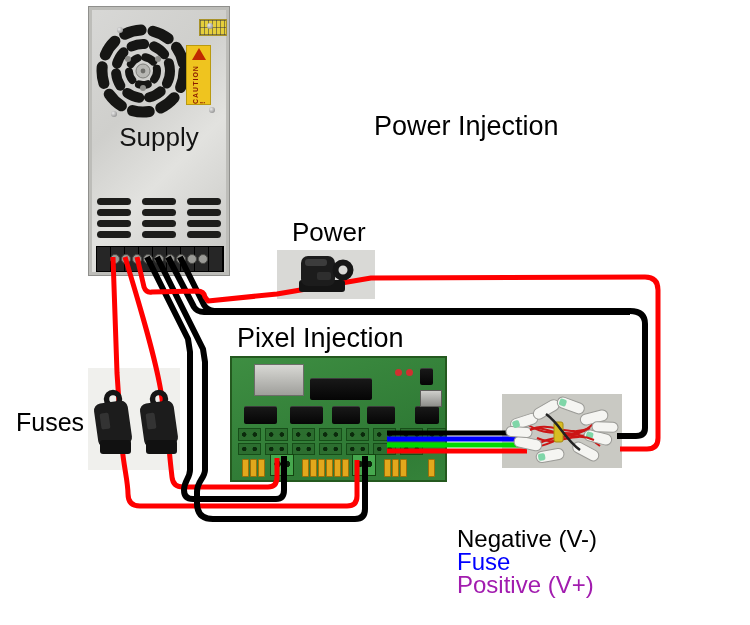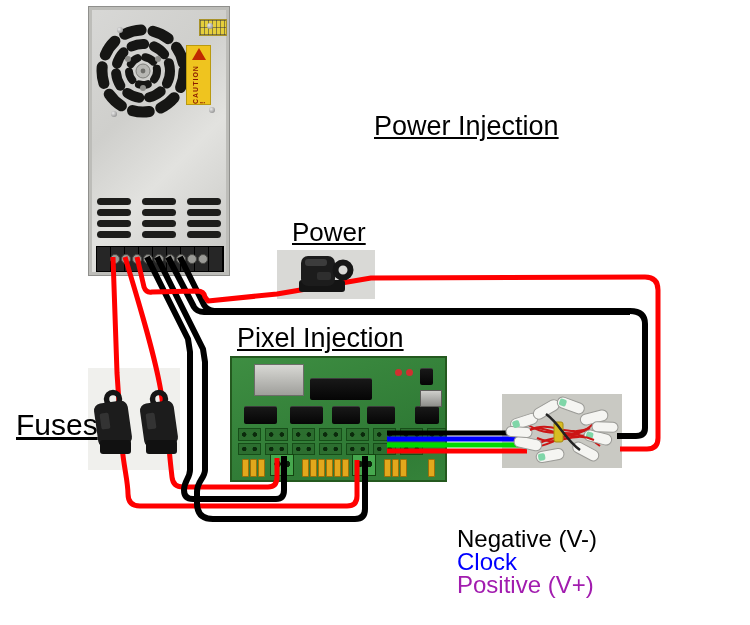--- a/index.html
+++ b/index.html
@@ -1,19 +1,19 @@
 <!DOCTYPE html>
 <html><head>
 <meta charset="utf-8">
 <style>
   html,body{margin:0;padding:0;}
   body{width:750px;height:625px;background:#ffffff;position:relative;overflow:hidden;
        font-family:"Liberation Sans", sans-serif;}
   .abs{position:absolute;}
-  .label{color:#000;font-size:26px;white-space:nowrap;z-index:6;text-decoration:underline;}
+  .label{color:#000;font-size:26px;white-space:nowrap;z-index:6;}
   
   #psu{left:88px;top:6px;width:140px;height:268px;z-index:1;
        background:linear-gradient(135deg,#d8d8d6 0%,#cfcfcc 35%,#e2e2df 60%,#c6c6c3 100%);
        border:1px solid #8f8f8c;box-shadow:inset 0 0 0 3px #bdbdb9;}
   #psu-label{left:0;top:116px;width:140px;text-align:center;font-size:26px;line-height:29px;color:#141414;}
   #psu-caution{left:97px;top:38px;width:23px;height:58px;background:#efc41f;border:1px solid #b99a10;
        display:flex;flex-direction:column;align-items:center;}
   #psu-caution .tri{width:0;height:0;border-left:7px solid transparent;border-right:7px solid transparent;
        border-bottom:12px solid #c02800;margin-top:2px;}
   #psu-caution .vtext{writing-mode:vertical-rl;transform:rotate(180deg);font-size:7px;font-weight:bold;
@@ -67,20 +67,21 @@
   <div class="abs psu-screw" style="left:28px;top:20px"></div>
   <div class="abs psu-screw" style="left:118px;top:16px"></div>
   <div class="abs psu-screw" style="left:22px;top:104px"></div>
   <div class="abs psu-screw" style="left:120px;top:100px"></div>
   <div id="psu-spec" class="abs"></div>
   <div id="psu-caution" class="abs">
     <div class="tri"></div>
     <div class="vtext">CAUTION !</div>
   </div>
   <div id="psu-label" class="abs">
+    <div>Supply</div>
   </div>
   <div id="psu-vents" class="abs">
     <div></div>
       <div></div>
       <div></div>
       <div></div>
       <div></div>
       <div></div>
     <div></div>
       <div></div>
@@ -226,19 +227,19 @@
     <path d="M28,36 C48,26 66,44 88,34"></path>
       <path d="M35,44 C55,54 70,36 92,46"></path>
   </g>
   <rect x="52" y="28" width="9" height="20" rx="2" fill="#d8bc22" stroke="#a68c10"></rect>
   <path d="M44,20 C58,30 62,44 78,56" stroke="#222" stroke-width="2.5" fill="none"></path>
 </svg>
 
 <div class="abs label" style="left:374px;top:111px;font-size:27px">Power Injection</div>
 <div class="abs label" style="left:292px;top:217px">Power</div>
 <div class="abs label" style="left:237px;top:323px;font-size:27px">Pixel Injection</div>
-<div class="abs label" style="left:16px;top:408px;font-size:30px">Fuses</div>
+<div class="abs label" style="left:16px;top:408px;font-size:25px">Fuses</div>
 
 <div id="legend" class="abs">
   <div style="color: rgb(0, 0, 0); margin-top: 48px;">Negative (V-)</div>
-  <div style="color: rgb(0, 0, 255);">Clock</div>
+  <div style="color: rgb(0, 0, 255);">Fuse</div>
   <div style="color: #a21caf;">Positive (V+)</div>
 </div>
 
 </body></html>

